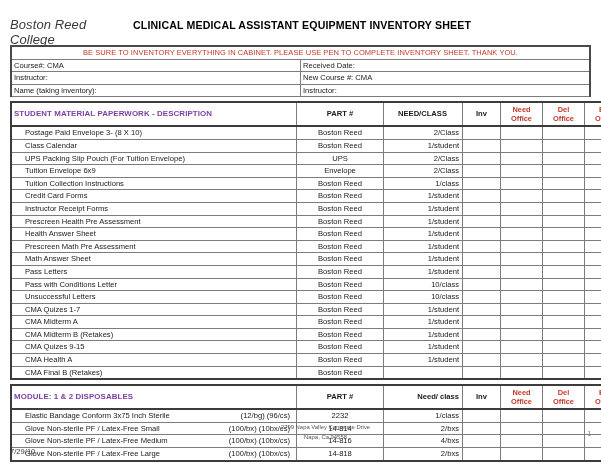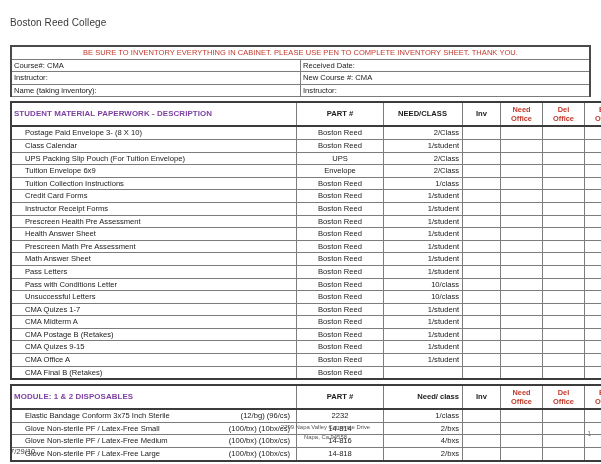--- a/index.html
+++ b/index.html
@@ -23,24 +23,25 @@
   }
 
   
   .masthead {
     display: flex;
     align-items: baseline;
     padding-top: 17px;
     height: 22px;
   }
   .college {
-    font-size: 10px;
+    font-size: 13px;
     color: #3a3a3a;
     width: 105px;
     letter-spacing: .1px;
+    font-style: italic;
   }
   .doc-title {
     font-size: 10.6px;
     font-weight: bold;
     letter-spacing: .15px;
     color: #000;
     flex: 1;
     text-align: left;
     padding-left: 18px;
   }
@@ -140,20 +141,21 @@
   .footer .addr { flex: 1; text-align: center; line-height: 10px; color: #555; font-size: 5.9px; }
   .footer .pageno { width: 40px; text-align: right; font-size: 6.5px; padding-top: 8px; color: #777; }
 </style>
 </head>
 <body>
 
 <div class="page">
 
   <div class="masthead">
     <div class="college">Boston Reed College</div>
+    <div class="doc-title">CLINICAL MEDICAL ASSISTANT EQUIPMENT INVENTORY SHEET</div>
   </div>
 
   <table class="infoblock">
     <tbody>
       <tr>
         <td class="banner outer-top outer-left outer-right" colspan="2">BE SURE TO INVENTORY EVERYTHING IN CABINET. PLEASE USE PEN TO COMPLETE INVENTORY SHEET. THANK YOU.</td>
       </tr>
       <tr class="info-row">
         <td class="outer-left" style="width:290px">Course#: CMA</td>
         <td class="outer-right">Received Date:</td>
@@ -410,21 +412,21 @@
         <td class="c-part">Boston Reed</td>
         <td class="c-need">1/student</td>
         <td class="c-inv"></td>
         <td class="c-off"></td>
         <td class="c-off"></td>
         <td class="c-off last"></td>
       </tr>
       <tr class="item">
         <td class="c-desc">
             <span class="desc-flex">
-              <span>CMA Postage B (Retakes)</span>
+              <span>CMA Midterm B (Retakes)</span>
               <span class="desc-qty"></span>
             </span>
           </td>
         <td class="c-part">Boston Reed</td>
         <td class="c-need">1/student</td>
         <td class="c-inv"></td>
         <td class="c-off"></td>
         <td class="c-off"></td>
         <td class="c-off last"></td>
       </tr>
@@ -438,21 +440,21 @@
         <td class="c-part">Boston Reed</td>
         <td class="c-need">1/student</td>
         <td class="c-inv"></td>
         <td class="c-off"></td>
         <td class="c-off"></td>
         <td class="c-off last"></td>
       </tr>
       <tr class="item">
         <td class="c-desc">
             <span class="desc-flex">
-              <span>CMA Office A</span>
+              <span>CMA Health A</span>
               <span class="desc-qty"></span>
             </span>
           </td>
         <td class="c-part">Boston Reed</td>
         <td class="c-need">1/student</td>
         <td class="c-inv"></td>
         <td class="c-off"></td>
         <td class="c-off"></td>
         <td class="c-off last"></td>
       </tr>

